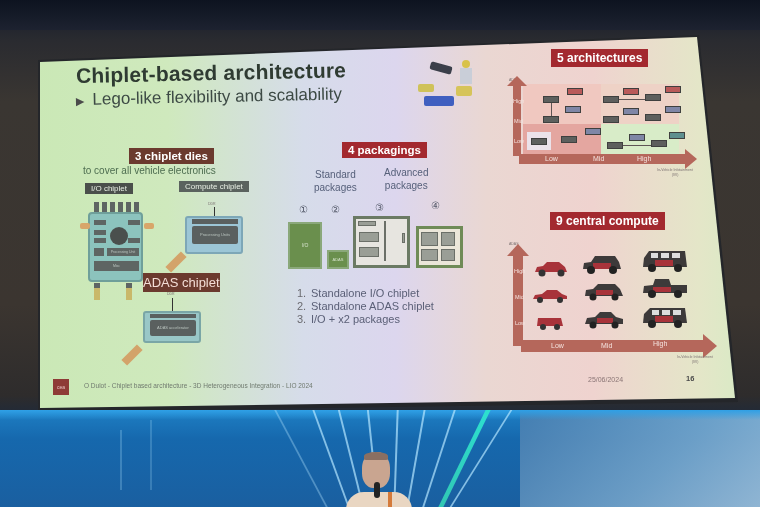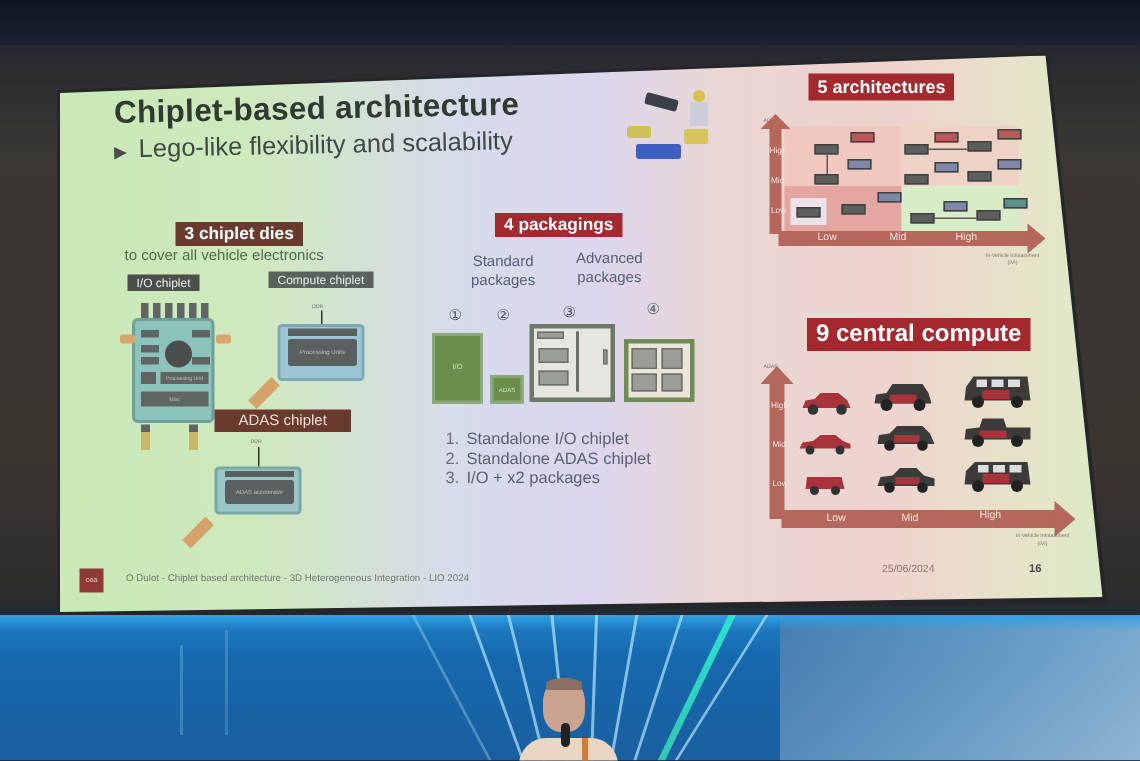--- a/index.html
+++ b/index.html
@@ -27,23 +27,23 @@
     clip-path: polygon(38px 60px, 699px 35px, 738px 402px, 38px 412px);
     background: #24262a;
   }
 
   .abs { position: absolute; }
 
   .title { left: 76px; top: 64px; font-size: 21px; font-weight: bold; color: #2f3b32; letter-spacing: 0.2px; transform: rotate(-1.2deg); transform-origin: left; }
   .subtitle { left: 76px; top: 90px; font-size: 17px; color: #3d4a45; transform: rotate(-1.2deg); transform-origin: left; }
   .subtitle .tri { font-size: 11px; margin-right: 8px; color: #4b4b4b; }
 
-  .red-tag { background: #a3292f; color: #fff; font-weight: bold; padding: 2px 6px; white-space: nowrap; }
+  .red-tag { background: #a3292f; color: #fff; font-weight: bold; padding: 2px 6px; white-space: nowrap; margin-left: 12px; }
   .dark-tag { background: #4a4f4b; color: #e8efe4; padding: 1px 6px; font-size: 8px; white-space: nowrap; }
-  .brown-tag { background: #6b3a2e; color: #f3ddd6; padding: 2px 16px; font-size: 10px; white-space: nowrap; }
+  .brown-tag { background: #6b3a2e; color: #f3ddd6; padding: 2px 0; font-size: 13px; white-space: nowrap; }
 
   
   .dies-tag { left: 117px; top: 148px; font-size: 11.5px; background: #6b3a2e; }
   .dies-sub { left: 83px; top: 165px; font-size: 10px; color: #4d6d50; }
   .io-tag { left: 85px; top: 183px; }
   .compute-tag { left: 179px; top: 181px; background: #5a625e; }
 
   .io-chip {
     left: 88px; top: 212px; width: 55px; height: 70px;
     background: #8cc3bd; border: 2px solid #6f9f9a; border-radius: 4px;
@@ -100,21 +100,21 @@
   .zone { position: absolute; }
   .box { position: absolute; width: 16px; height: 7px; background: #5d5f5d; border: 1px solid #3f403f; }
   .box.red { background: #b95a5a; }
   .box.blue { background: #7f86a6; }
   .box.teal { background: #5e8f8f; }
   .ln { position: absolute; background: #5e5555; }
 
   .tiny-note { color: #7c7272; font-size: 3.5px; line-height: 4.5px; text-align: center; }
 
   
-  .cc-tag { left: 538px; top: 212px; font-size: 16px; }
+  .cc-tag { left: 538px; top: 212px; font-size: 12px; }
   .cc-chart { left: 505px; top: 240px; width: 215px; height: 125px; }
   .car { position: absolute; }
 
   
   .footer-logo { left: 53px; top: 379px; width: 16px; height: 16px; background: #8e3b36; color: #e8c4c2; font-size: 5px; text-align: center; line-height: 16px; }
   .footer-text { left: 84px; top: 382px; font-size: 6.5px; color: #707a6f; }
   .footer-date { left: 588px; top: 376px; font-size: 7px; color: #8b7676; }
   .footer-page { left: 686px; top: 374px; font-size: 7.5px; color: #4a4a4a; font-weight: bold; }
 
   

